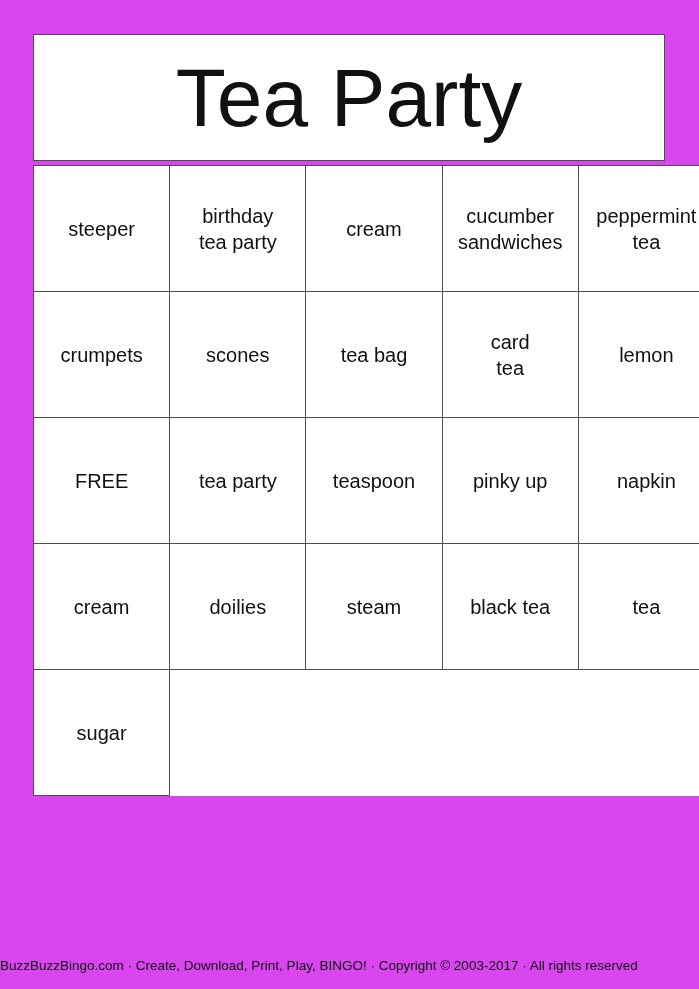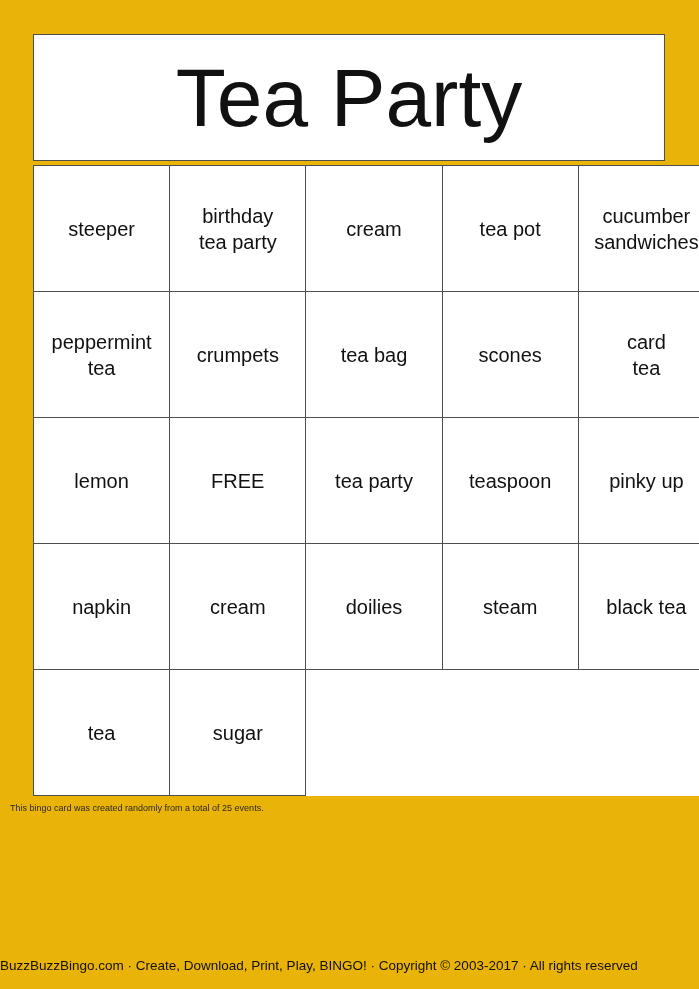--- a/index.html
+++ b/index.html
@@ -6,21 +6,21 @@
   html, body {
     margin: 0;
     padding: 0;
     background: #ffffff;
     font-family: "Liberation Sans", "DejaVu Sans", sans-serif;
   }
   .page {
     position: relative;
     width: 699px;
     height: 989px;
-    background: #eab308;
+    background: #d946ef;
     overflow: hidden;
     color: #111111;
   }
   .title-box {
     position: absolute;
     left: 33px;
     top: 34px;
     width: 632px;
     height: 127px;
     border: 1px solid #4f4f4f;
@@ -92,43 +92,41 @@
   <div class="title-box">
     <h1>Tea Party</h1>
   </div>
 
   <div class="grid">
 
   <div class="cell">steeper</div>
       <div class="cell">birthday
 tea party</div>
       <div class="cell">cream</div>
-      <div class="cell">tea pot</div>
       <div class="cell">cucumber
 sandwiches</div>
       <div class="cell">peppermint
 tea</div>
       <div class="cell">crumpets</div>
+      <div class="cell">scones</div>
       <div class="cell">tea bag</div>
-      <div class="cell">scones</div>
       <div class="cell">card
 tea</div>
       <div class="cell">lemon</div>
       <div class="cell">FREE</div>
       <div class="cell">tea party</div>
       <div class="cell">teaspoon</div>
       <div class="cell">pinky up</div>
       <div class="cell">napkin</div>
       <div class="cell">cream</div>
       <div class="cell">doilies</div>
       <div class="cell">steam</div>
       <div class="cell">black tea</div>
       <div class="cell">tea</div>
       <div class="cell">sugar</div>
     </div>
 
   <div class="footnote">
-    <p>This bingo card was created randomly from a total of 25 events.</p>
   </div>
 
   <div class="footer">BuzzBuzzBingo.com · Create, Download, Print, Play, BINGO! · Copyright © 2003-2017 · All rights reserved</div>
 
 </div>
 
 </body></html>

